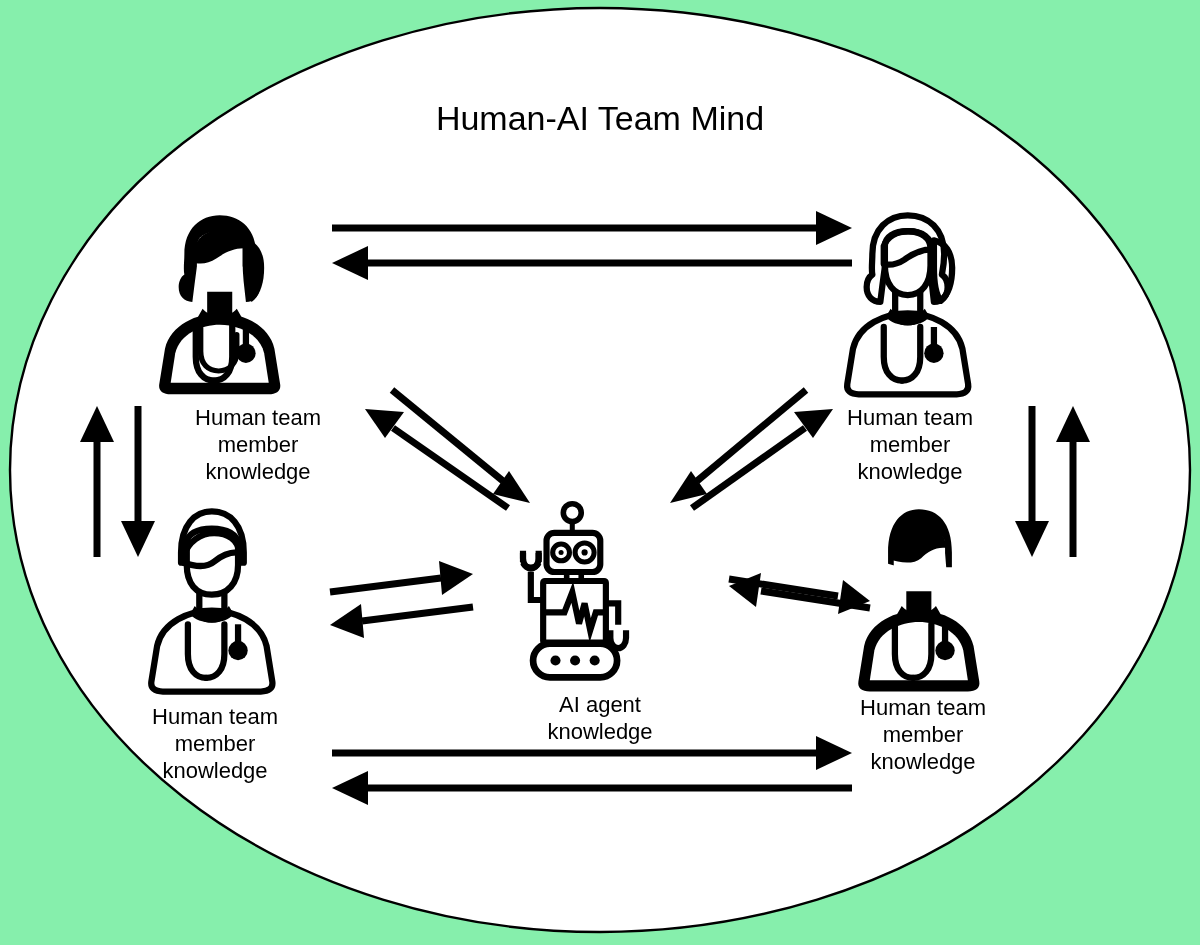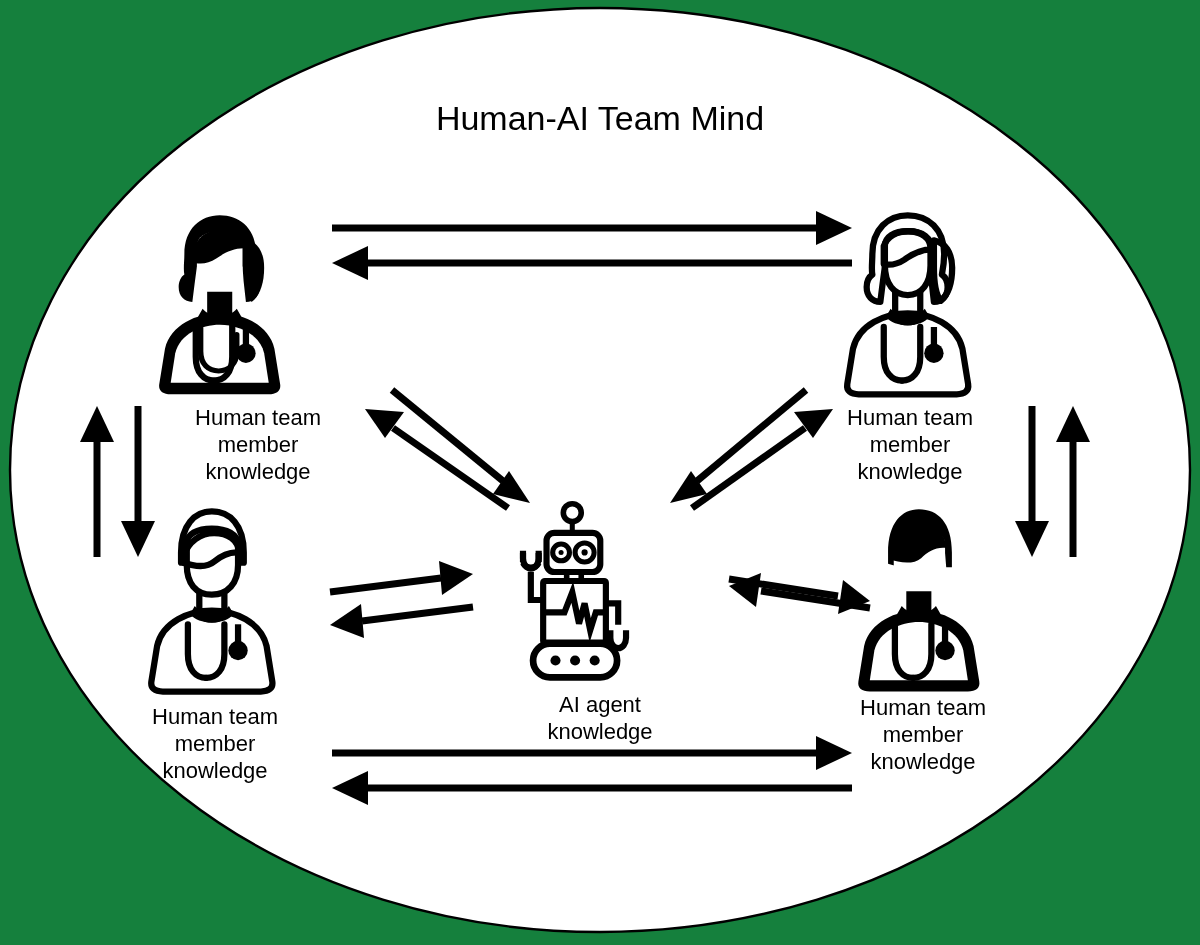--- a/index.html
+++ b/index.html
@@ -9,21 +9,21 @@
     background: #ffffff;
   }
   body {
     font-family: "Liberation Sans", sans-serif;
     -webkit-font-smoothing: antialiased;
   }
   #figure-root {
     position: relative;
     width: 1200px;
     height: 945px;
-    background: #15803d;
+    background: #86efac;
     overflow: hidden;
   }
   #figure-svg {
     position: absolute;
     top: 0;
     left: 0;
     width: 1200px;
     height: 945px;
     display: block;
   }

